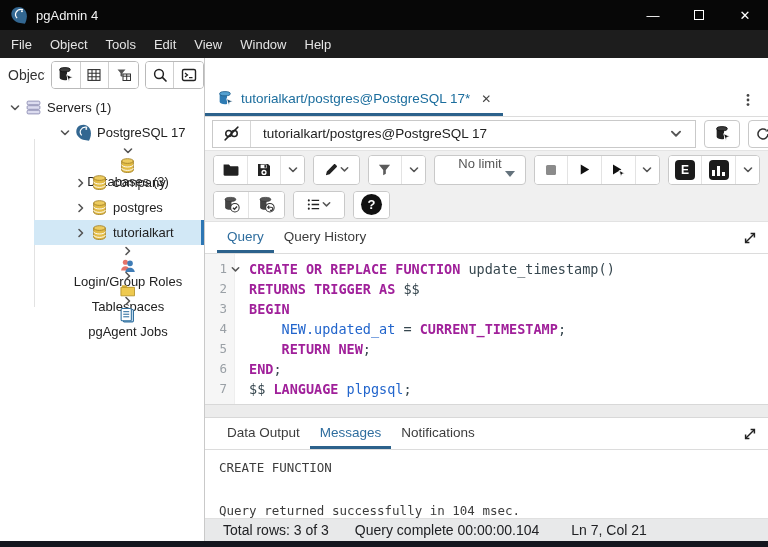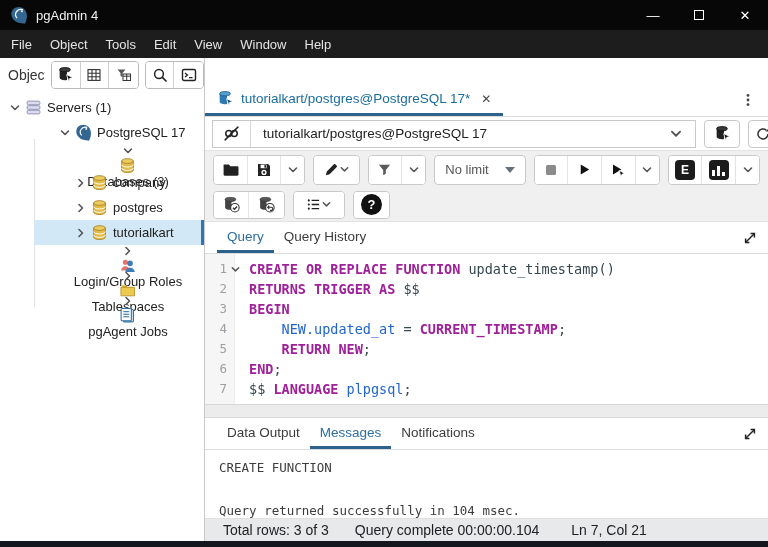--- a/index.html
+++ b/index.html
@@ -67,21 +67,21 @@
   
   .toolbar { background:#f0f0f0; display:flex; align-items:center; gap:8px; padding:0 8px; flex:0 0 auto; }
   .toolbar.row1 { height:37px; }
   .toolbar.row2 { height:34px; border-bottom:1px solid #e2e2e2; }
   .btn-group { display:flex; background:#fff; border:1px solid #c9c9c9; border-radius:4px; overflow:hidden; height:30px; }
   .row2 .btn-group { height:28px; }
   .tb-btn { width:35px; display:flex; align-items:center; justify-content:center; border-right:1px solid #e3e3e3; background:#fff; }
   .tb-btn.narrow { width:24px; }
   .tb-btn:last-child { border-right:none; }
   .limit-select { width:94px; height:30px; background:#fff; border:1px solid #c9c9c9; border-radius:4px;
-                  display:flex; align-items:center; padding:0 10px; font-size:13px; color:#555; }
+                  display:flex; align-items:center; padding:0 10px; font-size:13px; color:#555;flex-direction:column; }
   .tri-down { width:0; height:0; border-left:5px solid transparent; border-right:5px solid transparent;
               border-top:6px solid #64727c; margin-left:auto; }
   .ebadge { width:20px; height:20px; background:#1b1b1b; border-radius:4px; color:#fff; font-weight:bold;
             font-size:12px; display:flex; align-items:center; justify-content:center; }
   .chartbadge { width:20px; height:20px; background:#1b1b1b; border-radius:4px; display:flex; align-items:flex-end;
                 justify-content:center; gap:2px; padding-bottom:4px; }
   .chartbadge i { display:block; width:3px; background:#fff; }
   .helpbadge { width:21px; height:21px; background:#111; border-radius:50%; color:#fff; font-weight:bold;
                font-size:13px; display:flex; align-items:center; justify-content:center; }
 

